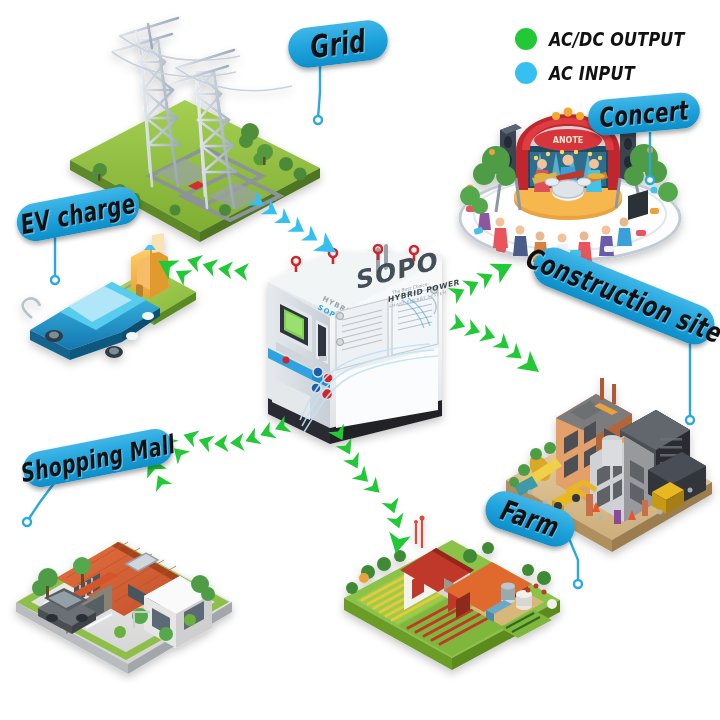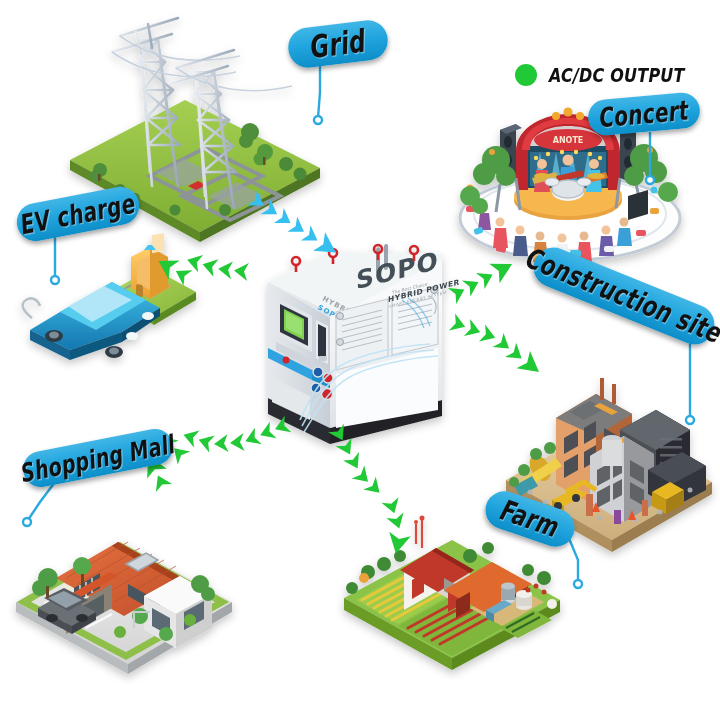--- a/index.html
+++ b/index.html
@@ -26,21 +26,21 @@
   #badge-concert{left:588px;top:96px;width:112px;height:36px;font-size:20px;
               transform:rotate(-5deg);}
   #badge-construction{left:528px;top:276px;width:192px;height:40px;font-size:21px;
               transform:rotate(22deg);}
   #badge-mall{left:22px;top:440px;width:152px;height:36px;font-size:19px;
               transform:rotate(-11deg);}
   #badge-farm{left:484px;top:500px;width:92px;height:38px;font-size:21px;
               transform:rotate(19deg);}
 
   
-  #legend{position:absolute;left:515px;top:28px;margin-top:36px;}
+  #legend{position:absolute;left:515px;top:28px;}
   .legend-row{display:flex;align-items:center;margin-bottom:12px;}
   .legend-dot{width:22px;height:22px;border-radius:50%;margin-right:12px;}
   .legend-text{font-family:"DejaVu Sans",sans-serif;font-weight:bold;font-style:italic;
                font-size:16px;color:#111;letter-spacing:.2px;
                transform:scaleY(1.25);display:inline-block;}
 </style>
 </head>
 <body>
 
 <div id="stage">
@@ -856,20 +856,24 @@
           <path d="M568,536 L578,560 L578,582"></path>
           <circle cx="578" cy="584" r="4" fill="#fff"></circle>
         </g>
     </g>
   </svg>
 
   <div id="legend">
     <div class="legend-row">
       <span class="legend-dot" style="background:#22c936"></span>
       <span class="legend-text">AC/DC OUTPUT</span>
+    </div>
+    <div class="legend-row">
+      <span class="legend-dot" style="background:#35c0f0"></span>
+      <span class="legend-text">AC INPUT</span>
     </div>
   </div>
 
   <div class="badge" id="badge-grid">
     <span>Grid</span>
   </div>
   <div class="badge" id="badge-ev">
     <span>EV charge</span>
   </div>
   <div class="badge" id="badge-concert">

